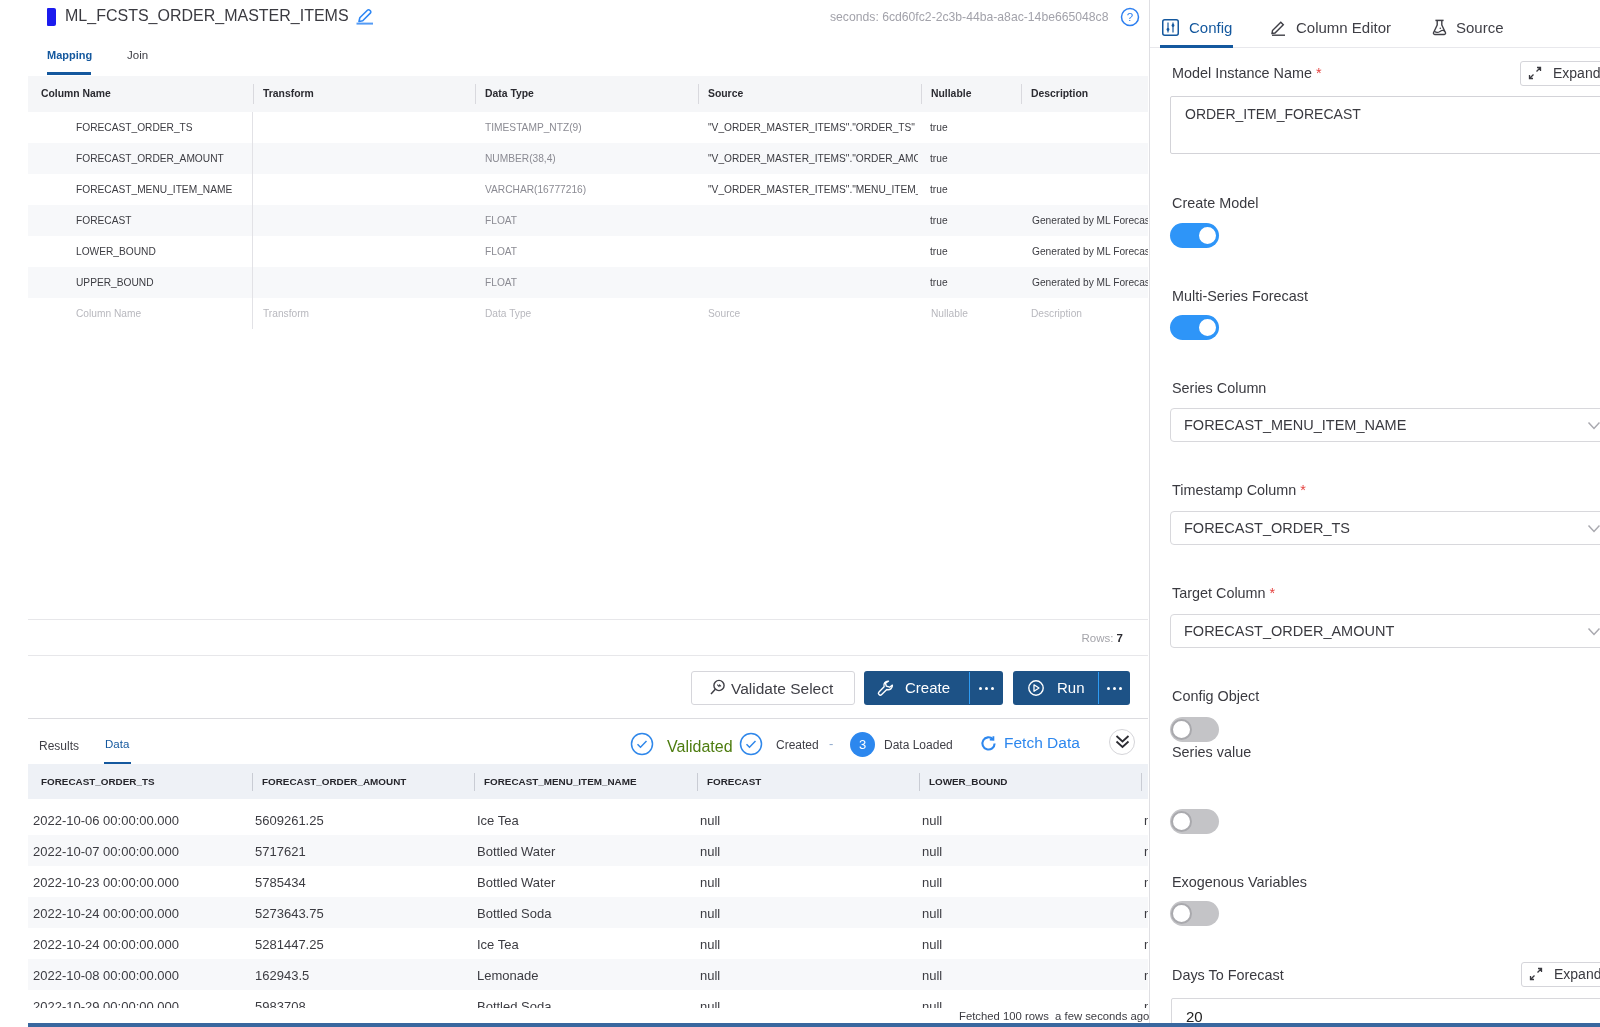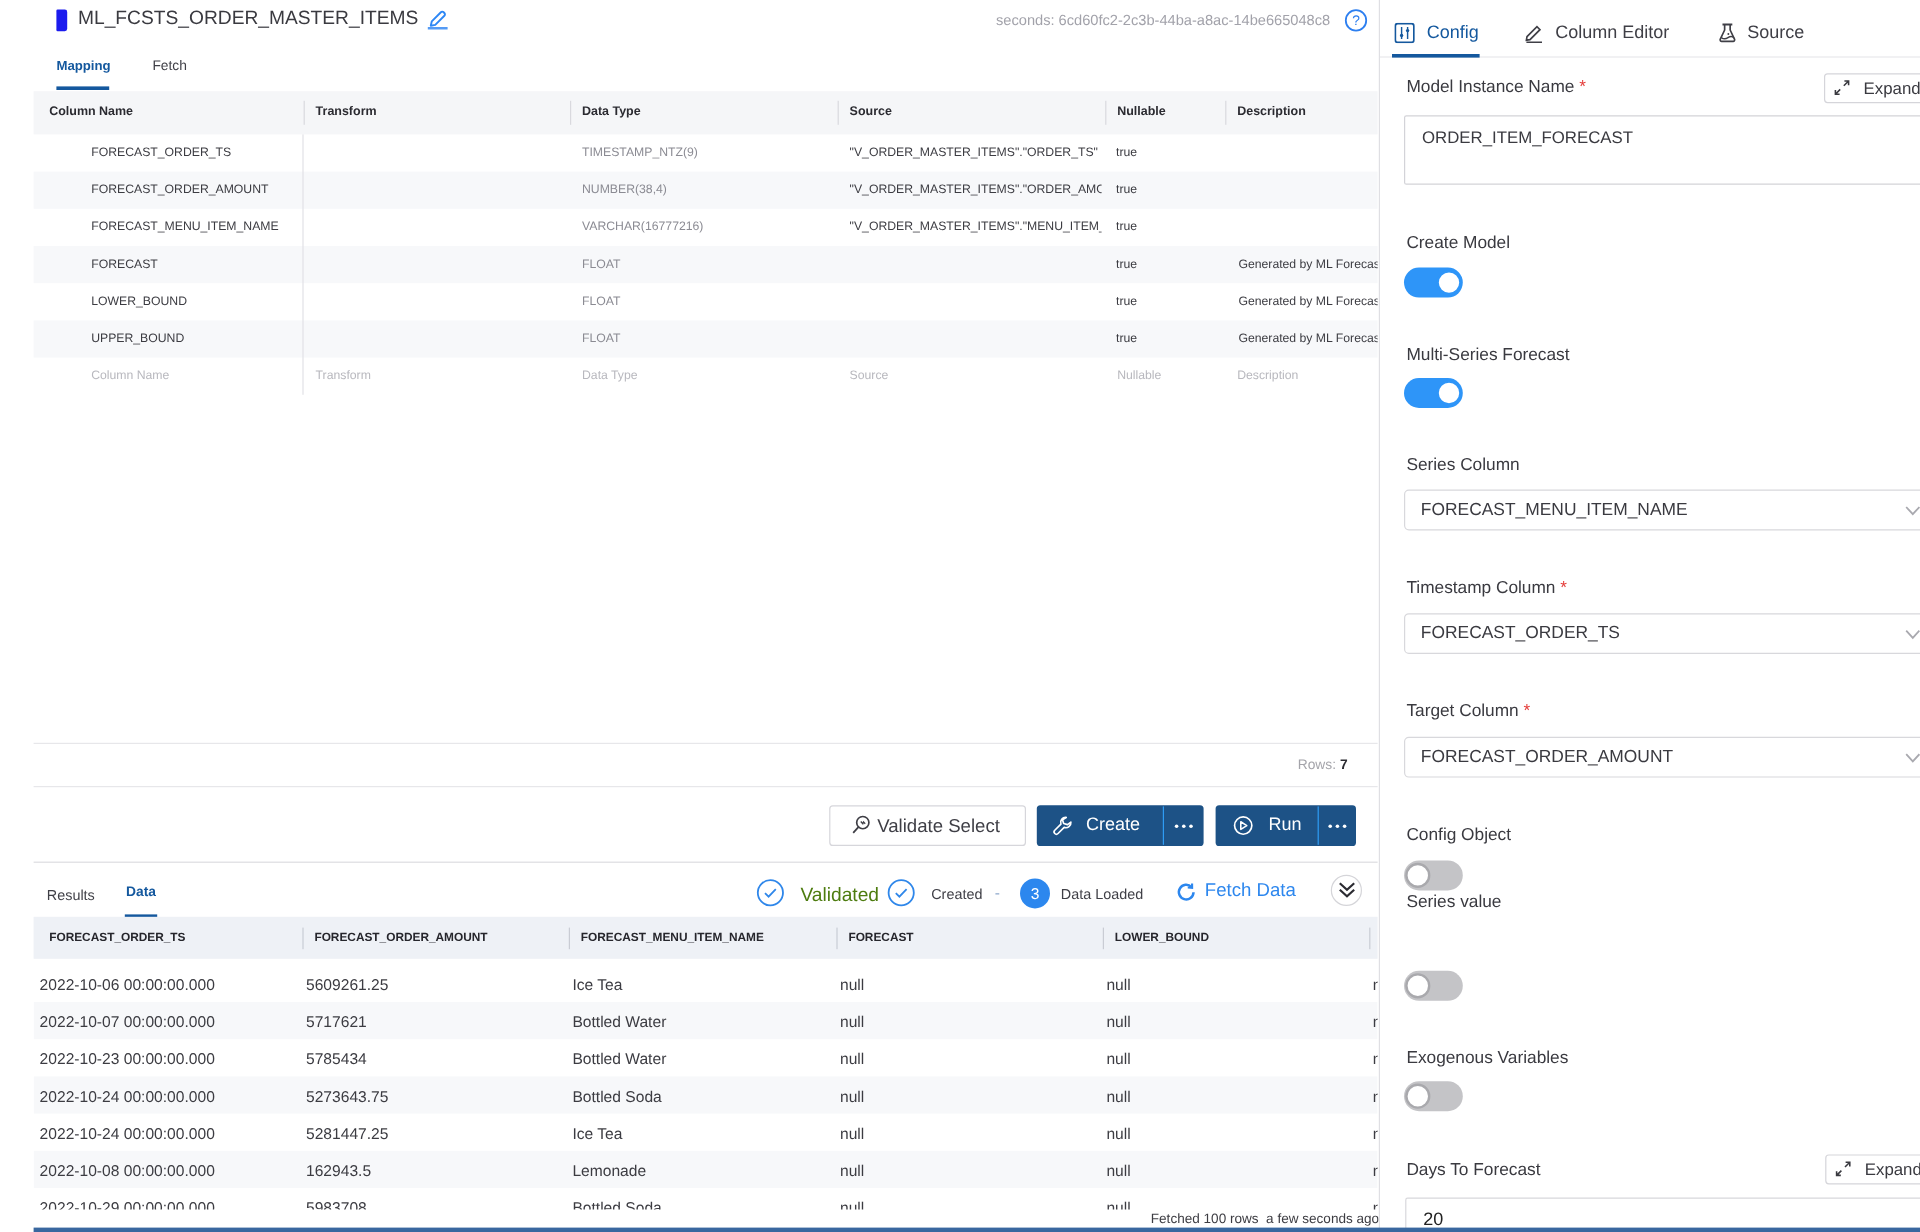--- a/index.html
+++ b/index.html
@@ -19,21 +19,21 @@
     <path d="M4.8 11.8 L12.4 4.2 A1.6 1.6 0 0 1 14.7 4.2 L15.3 4.8 A1.6 1.6 0 0 1 15.3 7.1 L7.7 14.7 L4 15.5 Z" fill="none" stroke="#2d87f5" stroke-width="1.6" stroke-linejoin="round"></path>
     <line x1="1.5" y1="17.6" x2="18" y2="17.6" stroke="#549bf5" stroke-width="2"></line>
   </svg>
   <div class="abs" style="left:802px; top:10px; font-size:12.2px; color:#a2a2aa; white-space:nowrap;">seconds: 6cd60fc2-2c3b-44ba-a8ac-14be665048c8</div>
   <svg class="abs" style="left:1092px; top:7px;" width="20" height="20" viewBox="0 0 20 20">
     <circle cx="10" cy="10" r="8.5" fill="none" stroke="#2d7ff0" stroke-width="1.5"></circle>
     <text x="10" y="14.2" font-size="11.5" fill="#2d7ff0" text-anchor="middle" font-family="Liberation Sans">?</text>
   </svg>
 
   <div class="abs" style="left:19px; top:49px; font-size:11px; font-weight:600; color:#14589e;">Mapping</div>
-  <div class="abs" style="left:99px; top:49px; font-size:11.5px; color:#3f3f46;">Fetch</div>
+  <div class="abs" style="left:99px; top:49px; font-size:11.5px; color:#3f3f46;">Join</div>
   <div class="abs" style="left:19px; top:72px; width:44px; height:3px; background:#14589e;"></div>
 
   <div class="abs" style="left:0; top:76px; width:1120px; height:36px; background:#f5f6f8;"></div>
   <div class="abs" id="map-head" style="left:0; top:76px; width:1120px; height:36px; font-size:10.4px; font-weight:700; color:#2b2b31;">
     <span class="abs" style="left:13px; top:12px;">Column Name</span>
     <span class="abs" style="left:235px; top:12px;">Transform</span>
     <span class="abs" style="left:457px; top:12px;">Data Type</span>
     <span class="abs" style="left:680px; top:12px;">Source</span>
     <span class="abs" style="left:903px; top:12px;">Nullable</span>
     <span class="abs" style="left:1003px; top:12px;">Description</span>
@@ -122,21 +122,21 @@
   </svg>
   <div class="abs" style="left:1029px; top:679px; font-size:15px; color:#fff;">Run</div>
   <svg class="abs" style="left:1078px; top:686px;" width="17" height="5" viewBox="0 0 17 5">
       <circle cx="2.5" cy="2.5" r="1.5" fill="#fff"></circle>
       <circle cx="8.5" cy="2.5" r="1.5" fill="#fff"></circle>
       <circle cx="14.5" cy="2.5" r="1.5" fill="#fff"></circle>
     </svg>
 
   <div class="row-line" style="top:718px; background:#dcdce0;"></div>
   <div class="abs" style="left:11px; top:739px; font-size:12px; color:#3f3f46;">Results</div>
-  <div class="abs" style="left:77px; top:738px; font-size:11.5px; font-weight:700; color:#14589e;">Data</div>
+  <div class="abs" style="left:77px; top:738px; font-size:11.5px; font-weight:400; color:#14589e;">Data</div>
   <div class="abs" style="left:76px; top:762px; width:27px; height:3px; background:#14589e;"></div>
 
   <svg class="abs" style="left:602px; top:732px;" width="24" height="24" viewBox="0 0 24 24">
     <circle cx="12" cy="12" r="10.5" fill="none" stroke="#2f87ea" stroke-width="1.5"></circle>
     <path d="M7.5 12.2 L10.5 15.2 L16.5 9" fill="none" stroke="#2f87ea" stroke-width="1.5"></path>
   </svg>
   <div class="abs" style="left:639px; top:738px; font-size:16px; color:#4d7c0f;">Validated</div>
   <svg class="abs" style="left:711px; top:732px;" width="24" height="24" viewBox="0 0 24 24">
     <circle cx="12" cy="12" r="10.5" fill="none" stroke="#2f87ea" stroke-width="1.5"></circle>
     <path d="M7.5 12.2 L10.5 15.2 L16.5 9" fill="none" stroke="#2f87ea" stroke-width="1.5"></path>

